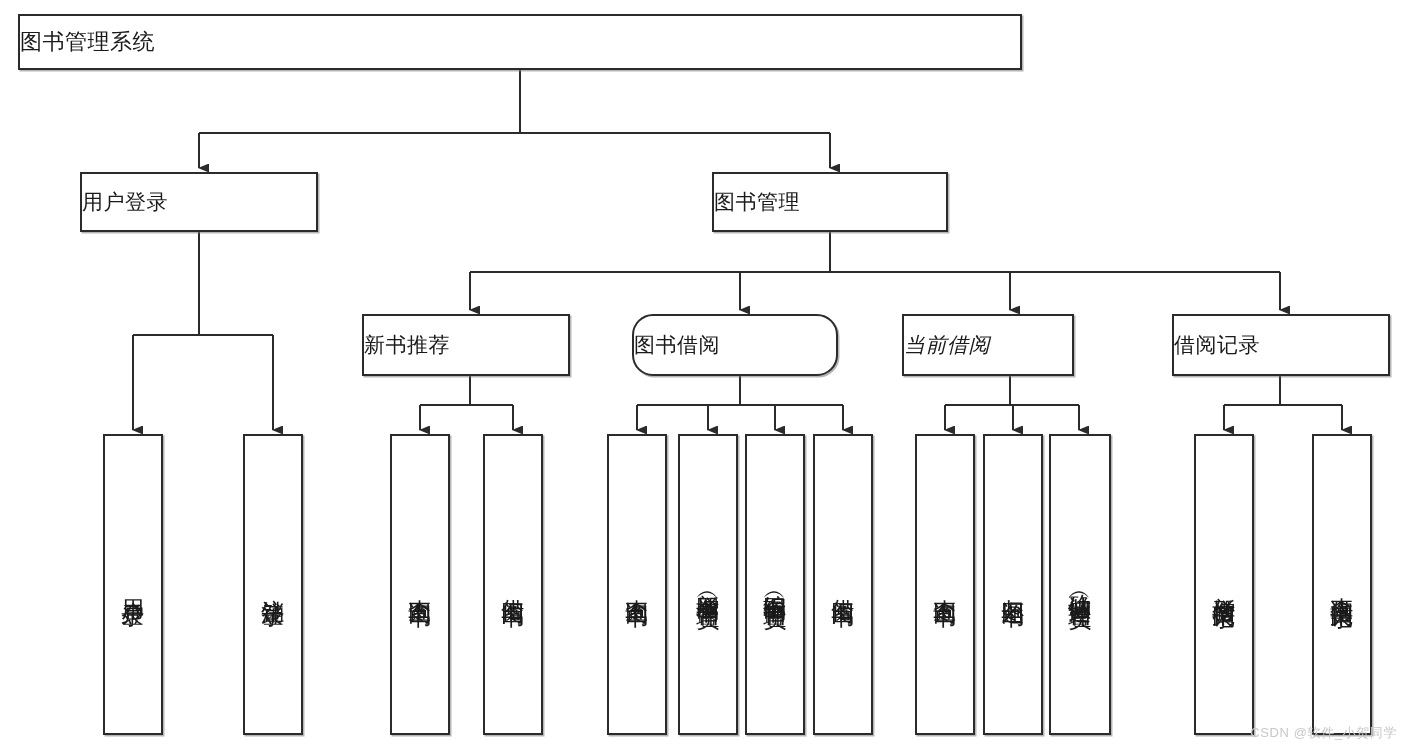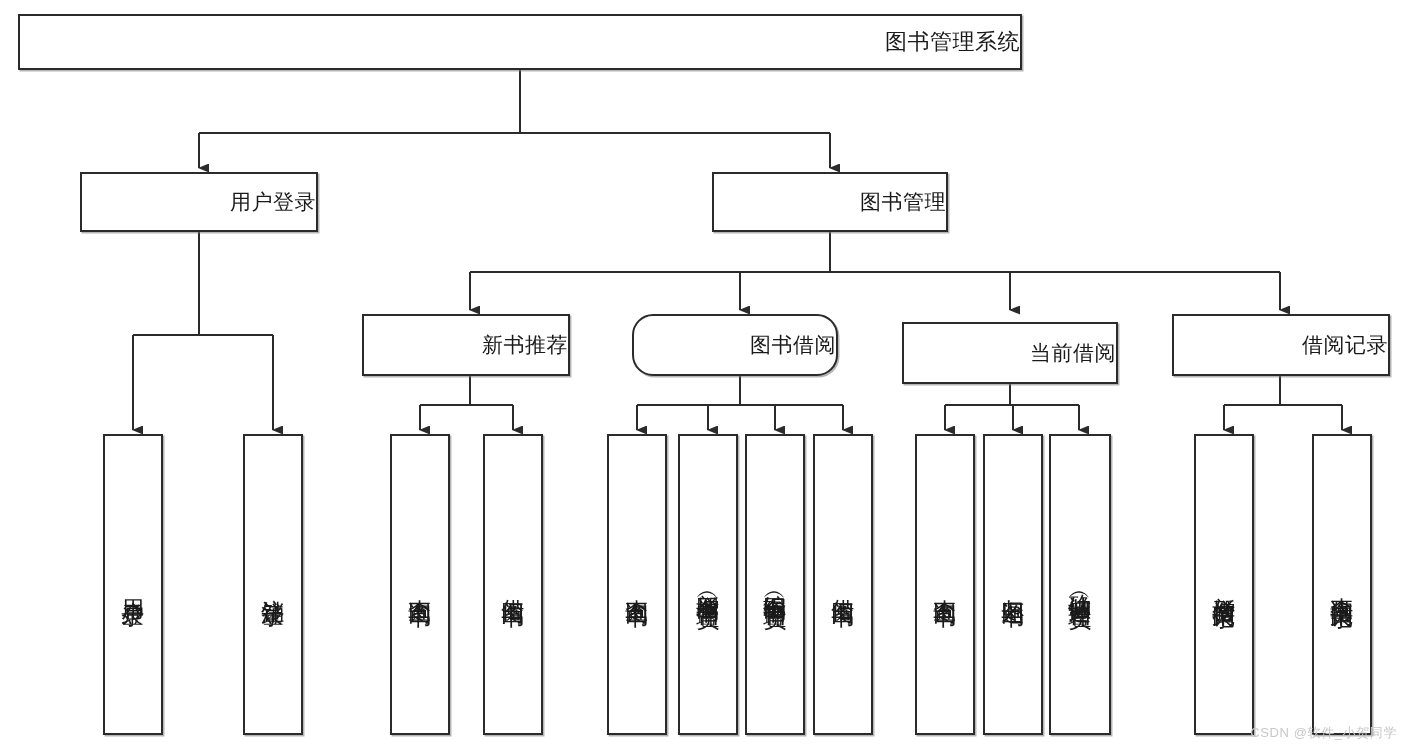--- a/index.html
+++ b/index.html
@@ -26,21 +26,21 @@
     height: 747px;
   }
   .node {
     position: absolute;
     box-sizing: border-box;
     background: #ffffff;
     border: 2px solid #2b2b2b;
     box-shadow: 1.5px 1.5px 0 0 rgba(120,120,120,0.55);
     display: flex;
     align-items: center;
-    justify-content: flex-end;
+    justify-content: flex-start;
     color: #1a1a1a;
   }
   .node-label {
     display: block;
     text-align: center;
     line-height: 1.32;
     letter-spacing: 0.5px;
     white-space: nowrap;
   }
   
@@ -144,21 +144,21 @@
   </div>
 
   <div class="node horiz" style="left:712px; top:172px; width:236px; height:60px;">
     <span class="node-label">图书管理</span>
   </div>
 
   <div class="node horiz" style="left:632px; top:314px; width:206px; height:62px;border-radius:21px;">
     <span class="node-label">图书借阅</span>
   </div>
 
-  <div class="node horiz" style="left:902px; top:322px; width:216px; height:62px;">
+  <div class="node horiz" style="left:902px; top:314px; width:172px; height:62px;font-style:italic;">
     <span class="node-label">当前借阅</span>
   </div>
 
   <div class="node horiz" style="left:1172px; top:314px; width:218px; height:62px;">
     <span class="node-label">借阅记录</span>
   </div>
 
   <div class="node vert" style="left:103px; top:434px; width:60px; height:301px;">
     <span class="node-label">用户登录</span>
   </div>

